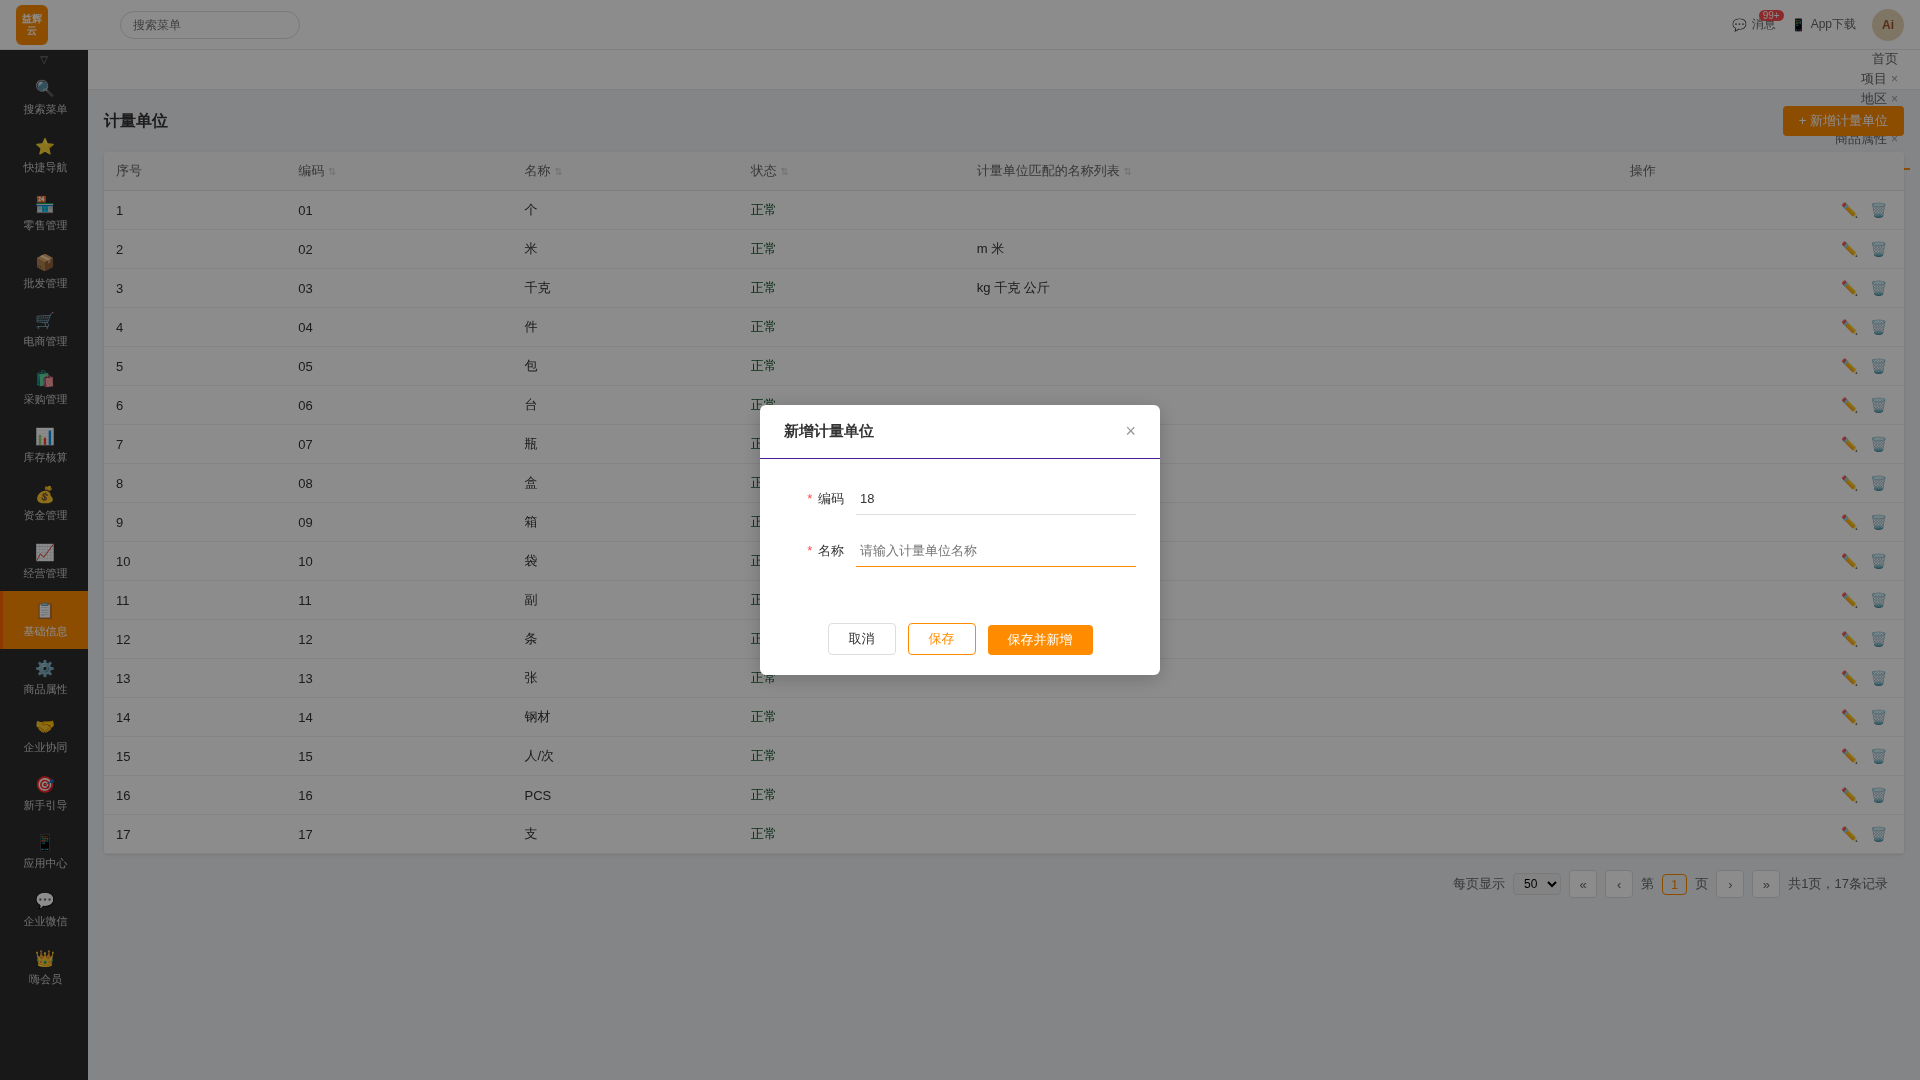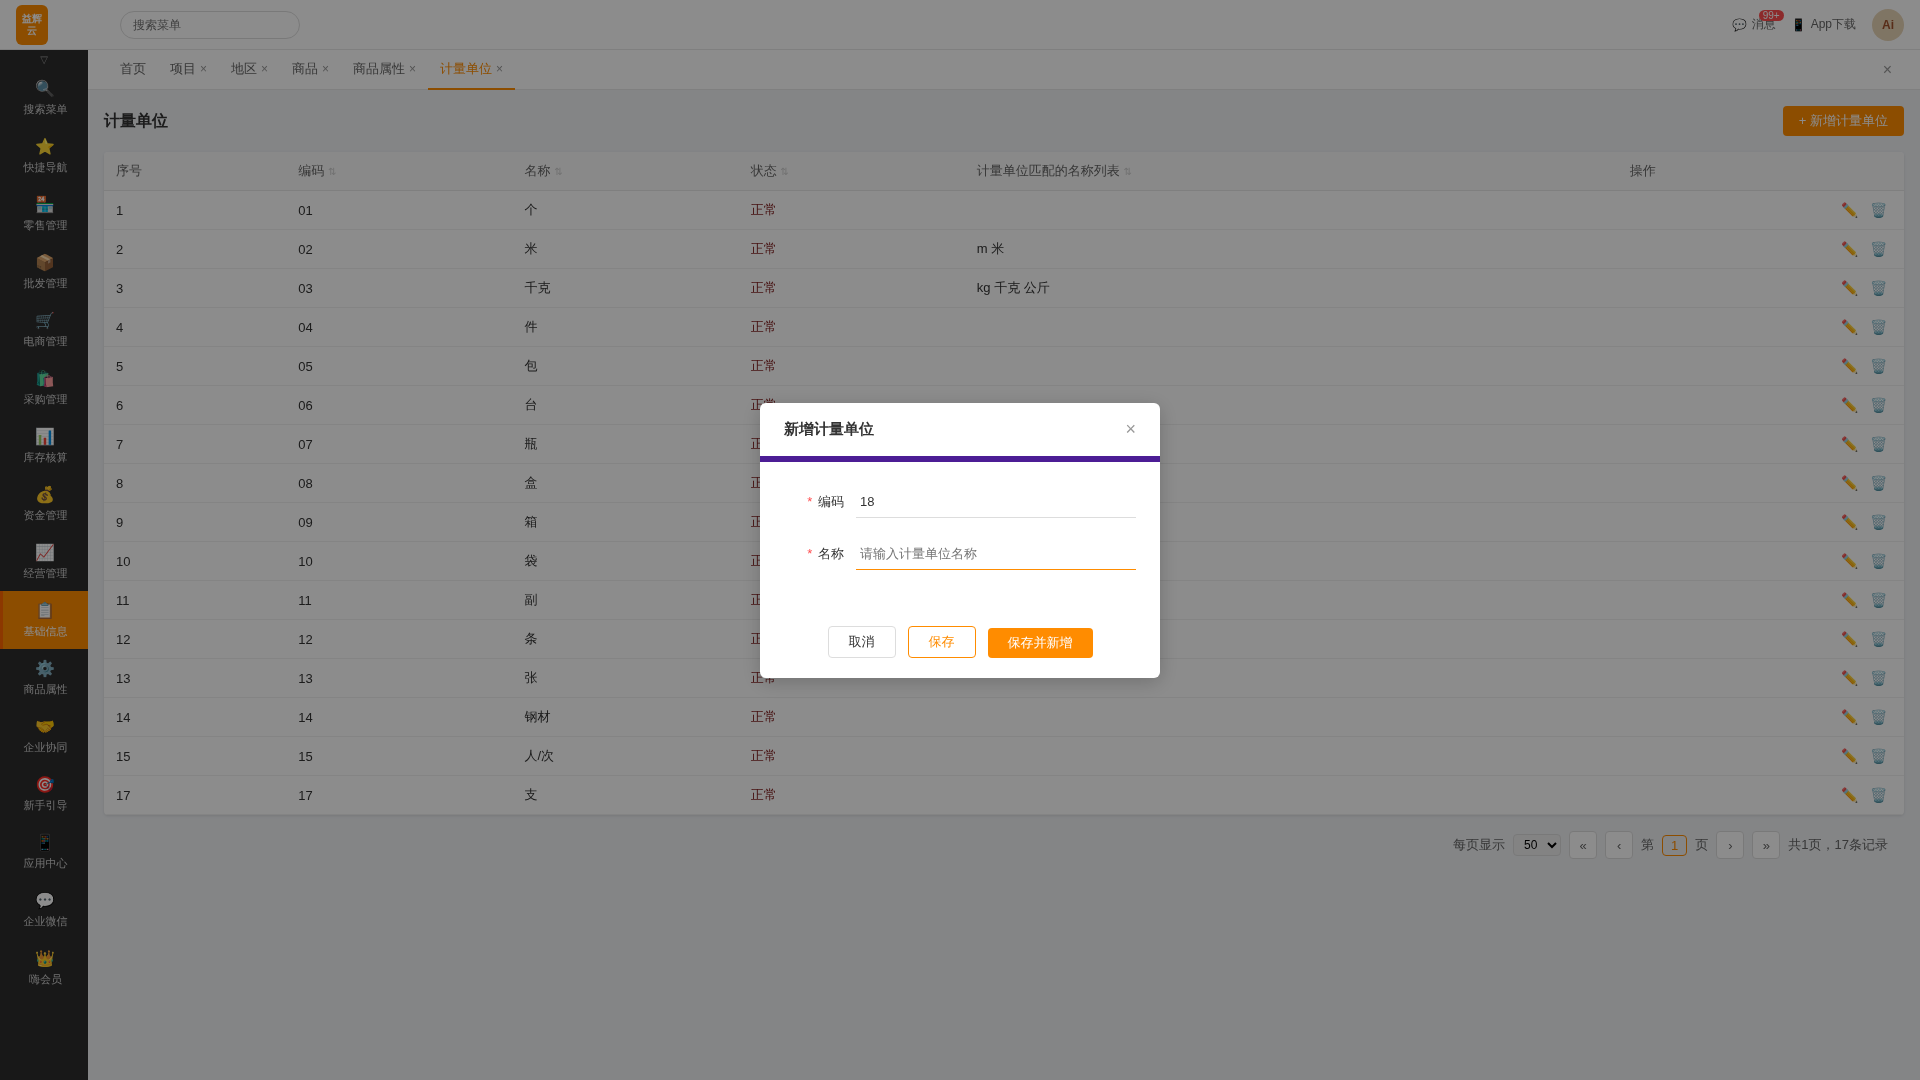--- a/index.html
+++ b/index.html
@@ -4,21 +4,21 @@
   <style>
     * { box-sizing: border-box; margin: 0; padding: 0; }
     body { font-family: 'Microsoft YaHei', Arial, sans-serif; font-size: 13px; background: #f0f2f5; color: #333; overflow: hidden; }
 
     
     .app-container { display: flex; flex-direction: column; height: 1080px; width: 1920px; }
     .top-bar { height: 50px; background: #fff; display: flex; align-items: center; border-bottom: 1px solid #e8e8e8; padding: 0 16px; flex-shrink: 0; }
     .main-layout { display: flex; flex: 1; overflow: hidden; }
     .sidebar { width: 88px; background: #2d2d2d; flex-shrink: 0; display: flex; flex-direction: column; }
     .content-area { flex: 1; display: flex; flex-direction: column; overflow: hidden; }
-    .tab-bar { height: 40px; background: #fff; display: flex; align-items: center; padding: 0 20px; border-bottom: 1px solid #e8e8e8; flex-shrink: 0; }
+    .tab-bar { height: 40px; background: #fff; display: flex; align-items: flex-end; padding: 0 10px; border-bottom: 1px solid #e8e8e8; flex-shrink: 0; flex-direction: column; }
     .page-content { flex: 1; overflow: auto; padding: 16px; position: relative; }
 
     
     .logo-area { display: flex; align-items: center; width: 88px; flex-shrink: 0; }
     .logo-icon { width: 32px; height: 40px; background: #ff8c00; border-radius: 6px; display: flex; align-items: center; justify-content: center; color: white; font-size: 12px; font-weight: bold; }
     .top-search { flex: 1; padding: 0 16px; }
     .top-search input { width: 200px; height: 28px; border: 1px solid #ddd; border-radius: 4px; padding: 0 8px; font-size: 12px; }
     .top-actions { display: flex; align-items: center; gap: 16px; margin-left: auto; }
     .msg-btn { position: relative; cursor: pointer; color: #666; font-size: 12px; display: flex; align-items: center; gap: 4px; }
     .badge { position: absolute; top: -6px; right: -8px; background: #ff4d4f; color: white; font-size: 10px; border-radius: 8px; padding: 0 4px; min-width: 16px; text-align: right; }
@@ -41,33 +41,33 @@
     
     .page-header { display: flex; align-items: center; justify-content: space-between; margin-bottom: 16px; }
     .page-title { font-size: 16px; font-weight: bold; color: #333; }
     .add-btn { background: #ff8c00; color: white; border: none; border-radius: 4px; padding: 6px 16px; cursor: pointer; font-size: 13px; }
 
     
     .data-table { width: 100%; border-collapse: collapse; background: #fff; border-radius: 4px; overflow: hidden; box-shadow: 0 1px 3px rgba(0,0,0,0.1); }
     .data-table th { background: #fafafa; border-bottom: 1px solid #e8e8e8; padding: 10px 12px; text-align: left; font-weight: 500; color: #666; font-size: 13px; }
     .data-table td { padding: 10px 12px; border-bottom: 1px solid #f0f0f0; color: #333; font-size: 13px; }
     .sort-icon { color: #ccc; font-size: 10px; cursor: pointer; }
-    .status-normal { color: #7f1d1d; }
+    .status-normal { color: #14532d; }
     .action-btn { color: #666; cursor: pointer; font-size: 14px; margin: 0 4px; }
 
     
     .pagination-bar { display: flex; align-items: center; justify-content: flex-end; padding: 16px; gap: 8px; font-size: 13px; color: #666; }
     .page-size-select { border: 1px solid #ddd; border-radius: 4px; padding: 2px 6px; font-size: 12px; }
     .page-btn { width: 28px; height: 28px; display: flex; align-items: center; justify-content: center; border: 1px solid #ddd; border-radius: 4px; cursor: pointer; background: #fff; color: #666; }
     .page-num { border: 1px solid #ff8c00; border-radius: 4px; padding: 2px 8px; color: #ff8c00; }
 
     
     .modal-overlay { position: fixed; top: 0; left: 0; width: 100%; height: 100%; background: rgba(0,0,0,0.45); z-index: 1000; display: flex; align-items: center; justify-content: center; }
     .modal { background: #fff; border-radius: 6px; width: 400px; box-shadow: 0 4px 20px rgba(0,0,0,0.2); }
-    .modal-header { padding: 16px 24px; border-bottom: 6px solid #4c1d95; display: flex; align-items: center; justify-content: space-between; }
+    .modal-header { padding: 16px 24px; border-bottom: 1px solid #4c1d95; display: flex; align-items: center; justify-content: space-between; }
     .modal-title { font-size: 15px; font-weight: bold; color: #333; }
     .modal-close { cursor: pointer; color: #999; font-size: 18px; }
     .modal-body { padding: 24px; }
     .form-row { display: flex; align-items: center; margin-bottom: 20px; }
     .form-label { width: 60px; text-align: right; margin-right: 12px; color: #333; font-size: 13px; }
     .required-star { color: #ff4d4f; margin-right: 2px; }
     .form-input { flex: 1; height: 32px; border: none; border-bottom: 1px solid #ddd; outline: none; font-size: 13px; padding: 0 4px; color: #333; }
     .form-input.active-input { border-bottom-color: #ff8c00; }
     .modal-footer { padding: 12px 24px 20px; display: flex; align-items: flex-end; justify-content: center; gap: 12px; }
     .btn-cancel { border: 1px solid #ddd; background: #fff; color: #333; border-radius: 4px; padding: 6px 20px; cursor: pointer; font-size: 13px; }
@@ -391,20 +391,31 @@
       <td></td>
       <td style="text-align:right;">
         <span class="action-btn">✏️</span>
         <span class="action-btn">🗑️</span>
       </td>
     </tr>
               <tr>
       <td>15</td>
       <td>15</td>
       <td>人/次</td>
+      <td><span class="status-normal">正常</span></td>
+      <td></td>
+      <td style="text-align:right;">
+        <span class="action-btn">✏️</span>
+        <span class="action-btn">🗑️</span>
+      </td>
+    </tr>
+              <tr>
+      <td>16</td>
+      <td>16</td>
+      <td>PCS</td>
       <td><span class="status-normal">正常</span></td>
       <td></td>
       <td style="text-align:right;">
         <span class="action-btn">✏️</span>
         <span class="action-btn">🗑️</span>
       </td>
     </tr>
               <tr>
       <td>17</td>
       <td>17</td>

